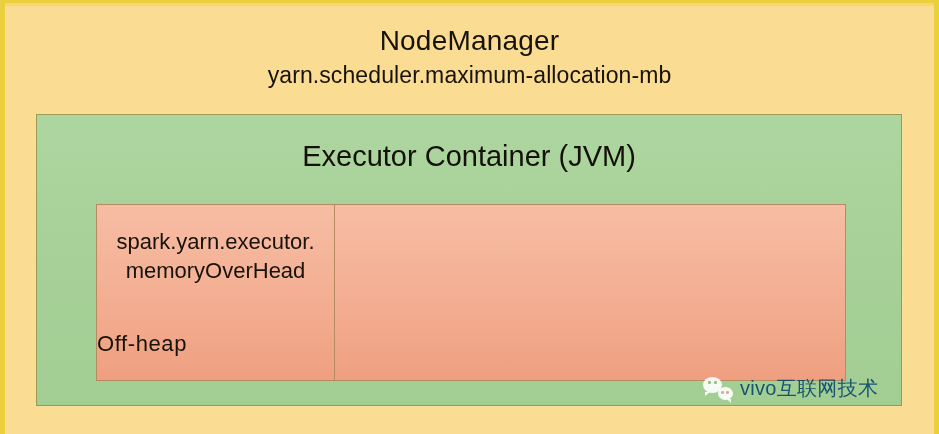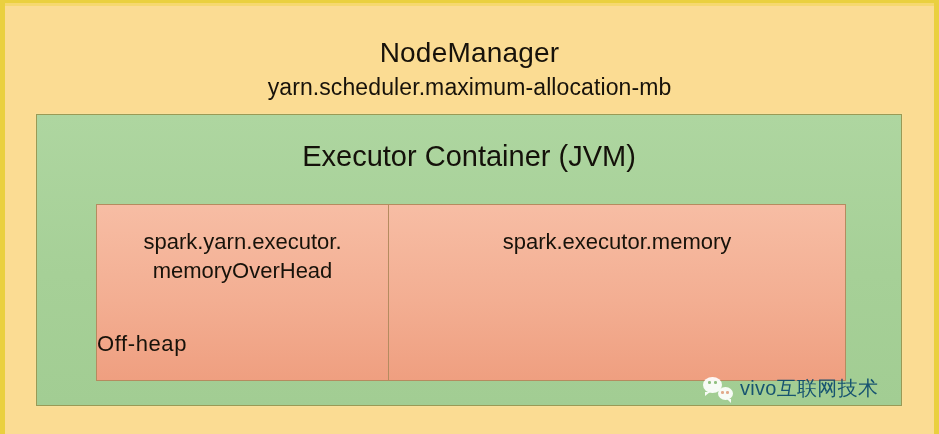--- a/index.html
+++ b/index.html
@@ -32,21 +32,20 @@
   .frame-top-in { left: 0;  top: 3px;  width: 939px; height: 3px; background:#f6d86f; }
 
   
   .title-block {
     position: absolute;
     left: 0;
     top: 24px;
     width: 939px;
     text-align: center;
     color: #1a1208;
-    margin-top: 12px;
   }
   .title-main {
     font-size: 28px;
     line-height: 34px;
     letter-spacing: 0.2px;
     color: #17120a;
   }
   .title-sub {
     font-size: 23px;
     line-height: 30px;
@@ -91,21 +90,21 @@
   }
   .mem-box {
     position: relative;
     background: linear-gradient(180deg, #f7bda4 0%, #f3ae92 55%, #ef9f80 100%);
     border: 1px solid #b58b5f;
     box-sizing: border-box;
     display: flex;
     flex-direction: column;
     align-items: center;
   }
-  .mem-box.offheap { width: 293px; }
+  .mem-box.offheap { width: 239px; }
   .mem-box.heap    { flex: 1; border-left: 0; }
   
   .mem-box.heap::before {
     content: "";
     position: absolute;
     left: -1px;
     top: -1px;
     bottom: -1px;
     width: 1px;
     background: #b58b5f;
@@ -228,23 +227,20 @@
 
       <div class="mem-box offheap">
         <div class="mem-title">
           <span>spark.yarn.executor.</span><br>
           <span>memoryOverHead</span>
         </div>
         <div class="mem-kind">Off-heap</div>
       </div>
 
       <div class="mem-box heap">
-        <div class="mem-title">
-          <span>spark.executor.memory</span>
-        </div>
       </div>
 
     </div>
   </div>
 
   <div class="watermark">
     <div class="wechat-icon">
       <span class="bubble-big"></span>
       <span class="bubble-small"></span>
       <span class="dot d1"></span>

